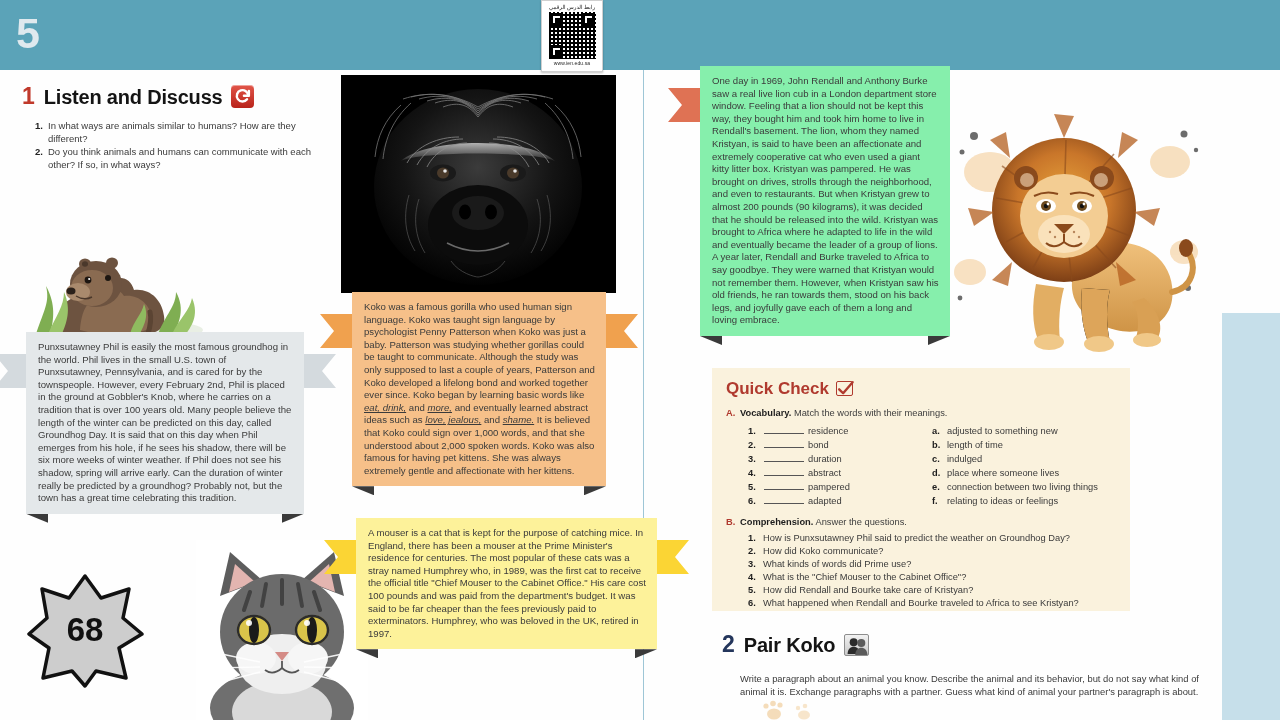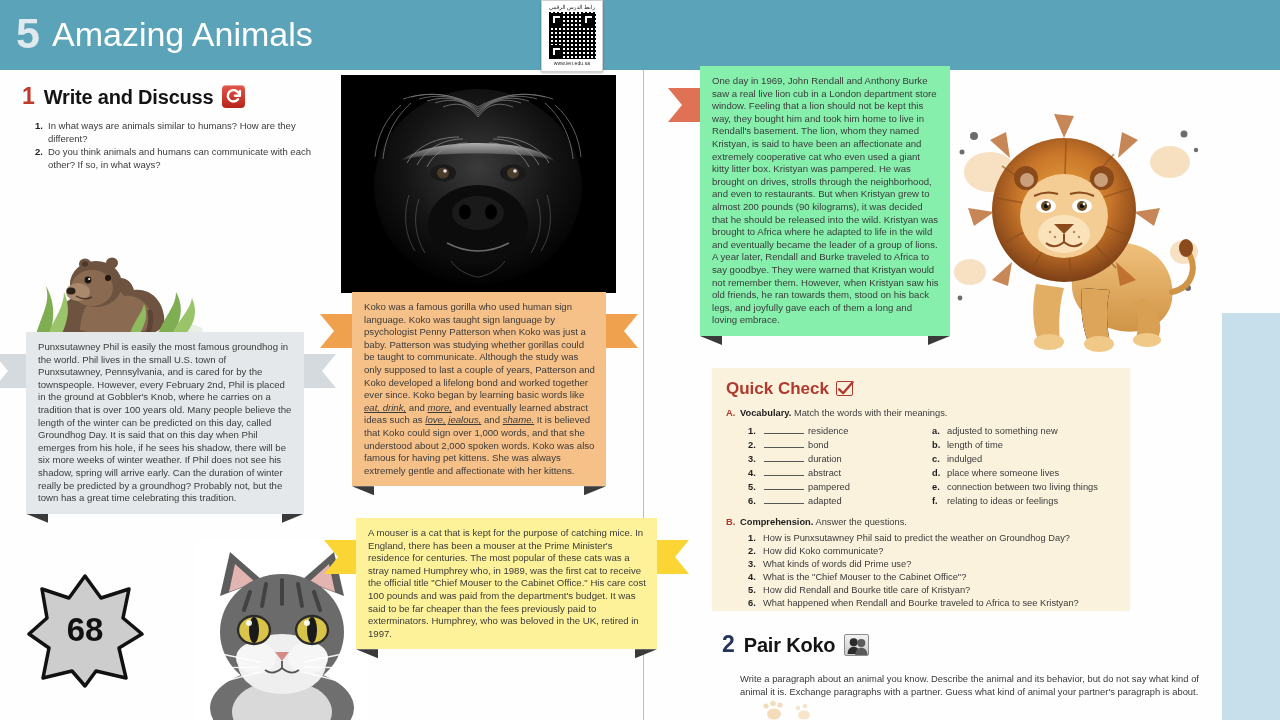--- a/index.html
+++ b/index.html
@@ -224,38 +224,37 @@
 
   .paw-deco { position: absolute; left: 760px; top: 700px; width: 60px; height: 20px; opacity: .45; }
 </style>
 </head>
 <body>
 
 <div id="page">
 
   <div class="header-band"></div>
   <div class="unit-number">5</div>
-  <div class="unit-title">Amazing Animals</div>
 
   <div class="qr-card">
     <div class="qr-arabic">رابط الدرس الرقمي</div>
     <div class="qr-matrix">
       <div class="qr-eye tl"></div>
       <div class="qr-eye tr"></div>
       <div class="qr-eye bl"></div>
     </div>
     <div class="qr-url">www.ien.edu.sa</div>
   </div>
 
   <div class="gutter"></div>
   <div class="right-edge-strip"></div>
 
   <div class="sec-head" style="left:22px; top:85px;">
     <span class="sec-num red">1</span>
-    <span class="sec-title">Write and Discuss</span>
+    <span class="sec-title">Listen and Discuss</span>
     <span class="icon-listen">
       <svg width="17" height="17" viewBox="0 0 24 24">
         <path d="M20 11a8 8 0 1 0-1.6 4.8" fill="none" stroke="#fff" stroke-width="3.4" stroke-linecap="round"></path>
         <path d="M21 4v7h-7" fill="none" stroke="#fff" stroke-width="3.4" stroke-linecap="round" stroke-linejoin="round"></path>
       </svg>
     </span>
   </div>
 
   <div class="qlist" style="left:30px; top:120px; width:300px;">
     <div class="qrow">
@@ -643,21 +642,21 @@
       <div class="comp-row">
         <span class="comp-num">3.</span>
         <span>What kinds of words did Prime use?</span>
       </div>
       <div class="comp-row">
         <span class="comp-num">4.</span>
         <span>What is the "Chief Mouser to the Cabinet Office"?</span>
       </div>
       <div class="comp-row">
         <span class="comp-num">5.</span>
-        <span>How did Rendall and Bourke title care of Kristyan?</span>
+        <span>How did Rendall and Bourke take care of Kristyan?</span>
       </div>
       <div class="comp-row">
         <span class="comp-num">6.</span>
         <span>What happened when Rendall and Bourke traveled to Africa to see Kristyan?</span>
       </div>
     </div>
   </div>
 
   <div class="sec-head" style="left:722px; top:633px;">
     <span class="sec-num navy">2</span>

